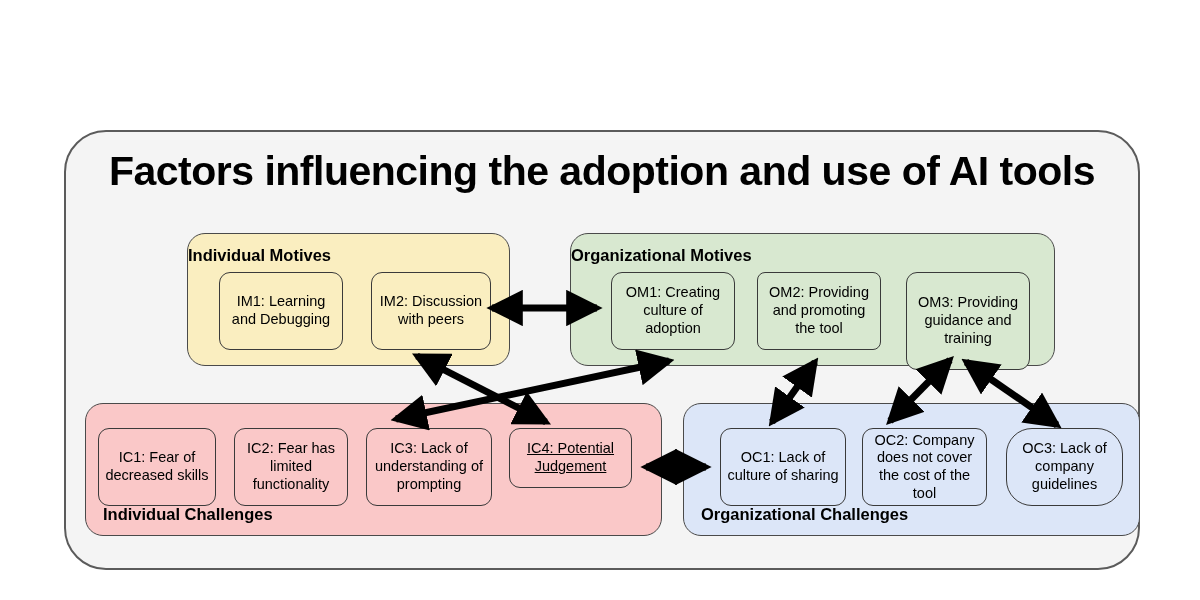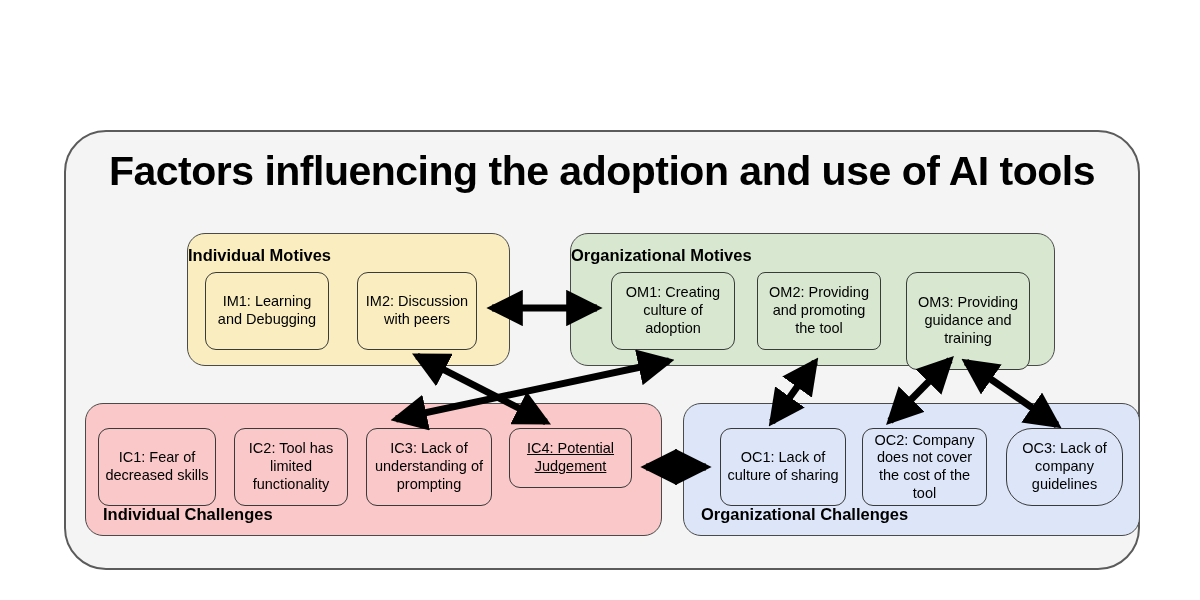--- a/index.html
+++ b/index.html
@@ -75,21 +75,21 @@
     color: #000000;
     padding: 3px 5px;
   }
 
   
   .g-im { background: #faeec0; }
   .g-om { background: #d8e8d0; }
   .g-ic { background: #fac8c8; }
   .g-oc { background: #dce6f8; }
 
-  .n-im { background: #faeec0; }
+  .n-im { background: #faeec0; margin-left: 14px; }
   .n-om { background: #d8e8d0; }
   .n-ic { background: #fac8c8; }
   .n-oc { background: #dce6f8; }
 
   
   #group-im  { left: 187px; top: 233px; width: 323px; height: 133px; }
   #group-om  { left: 570px; top: 233px; width: 485px; height: 133px; }
   #group-ic  { left: 85px;  top: 403px; width: 577px; height: 133px; }
   #group-oc  { left: 683px; top: 403px; width: 457px; height: 133px; }
 
@@ -147,21 +147,21 @@
   </div>
 
   <div class="node n-im" id="node-im1">IM1: Learning and Debugging</div>
   <div class="node n-im" id="node-im2">IM2: Discussion with peers</div>
 
   <div class="node n-om" id="node-om1">OM1: Creating culture of adoption</div>
   <div class="node n-om" id="node-om2">OM2: Providing and promoting the tool</div>
   <div class="node n-om" id="node-om3">OM3: Providing guidance and training</div>
 
   <div class="node n-ic" id="node-ic1">IC1: Fear of decreased skills</div>
-  <div class="node n-ic" id="node-ic2">IC2: Tool has limited functionality</div>
+  <div class="node n-ic" id="node-ic2">IC2: Fear has limited functionality</div>
   <div class="node n-ic" id="node-ic3">IC3: Lack of understanding of prompting</div>
   <div class="node n-ic" id="node-ic4">IC4: Potential Judgement</div>
 
   <div class="node n-oc" id="node-oc1">OC1: Lack of culture of sharing</div>
   <div class="node n-oc" id="node-oc2">OC2: Company does not cover the cost of the tool</div>
   <div class="node n-oc" id="node-oc3">OC3: Lack of company guidelines</div>
 
   <svg id="arrow-layer" viewBox="0 0 1200 600">
     <defs>
       <marker id="ah-end" markerWidth="5.2" markerHeight="5.2" refX="4.4" refY="2.6" orient="auto" markerUnits="strokeWidth">

